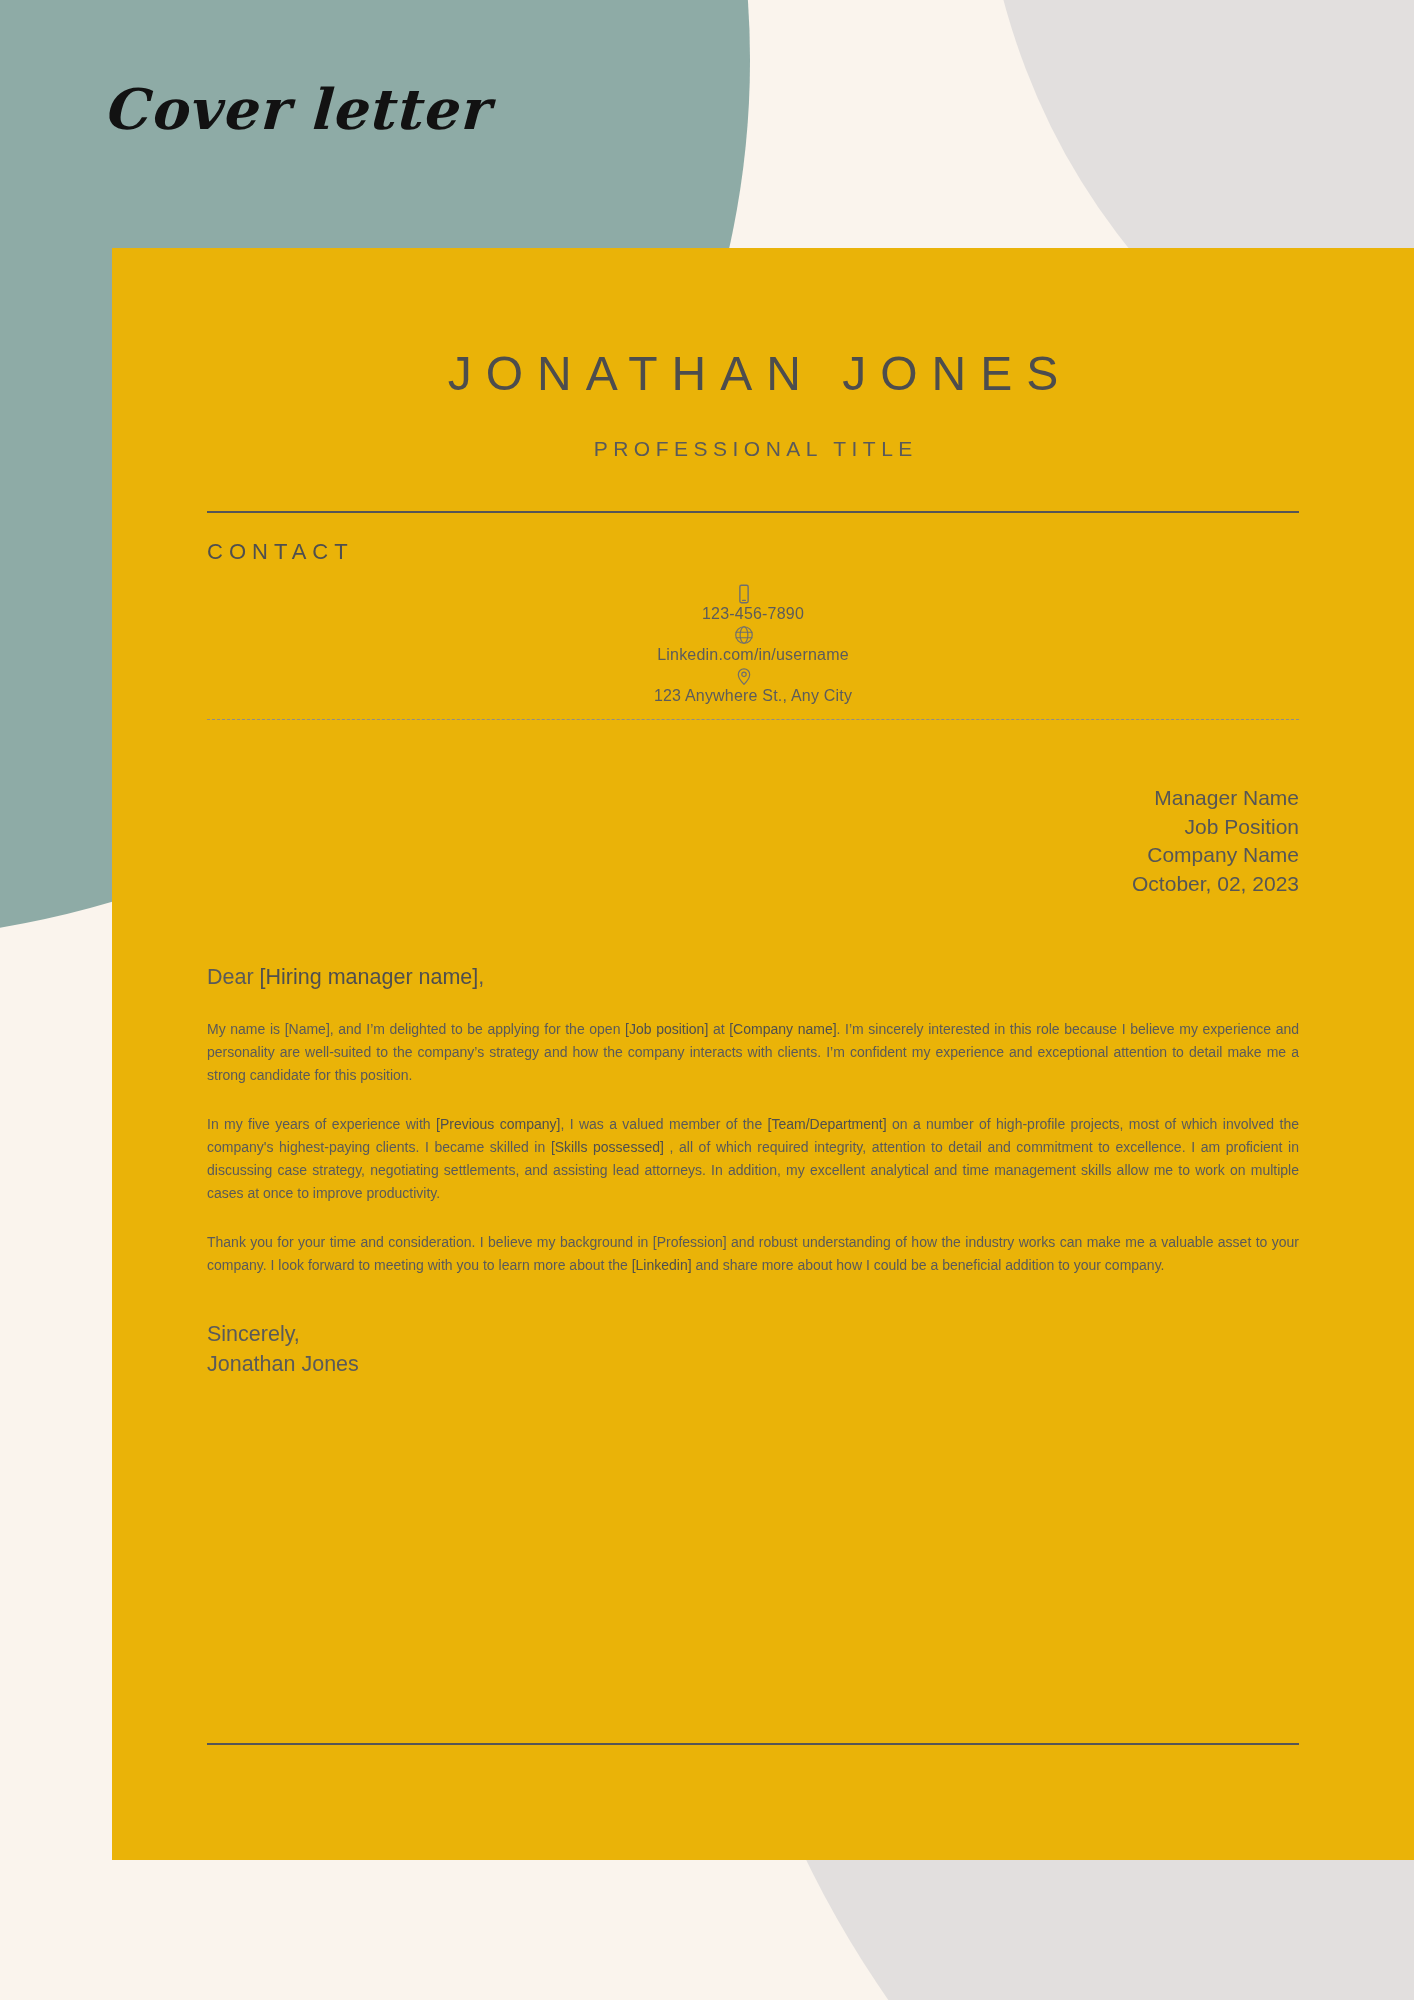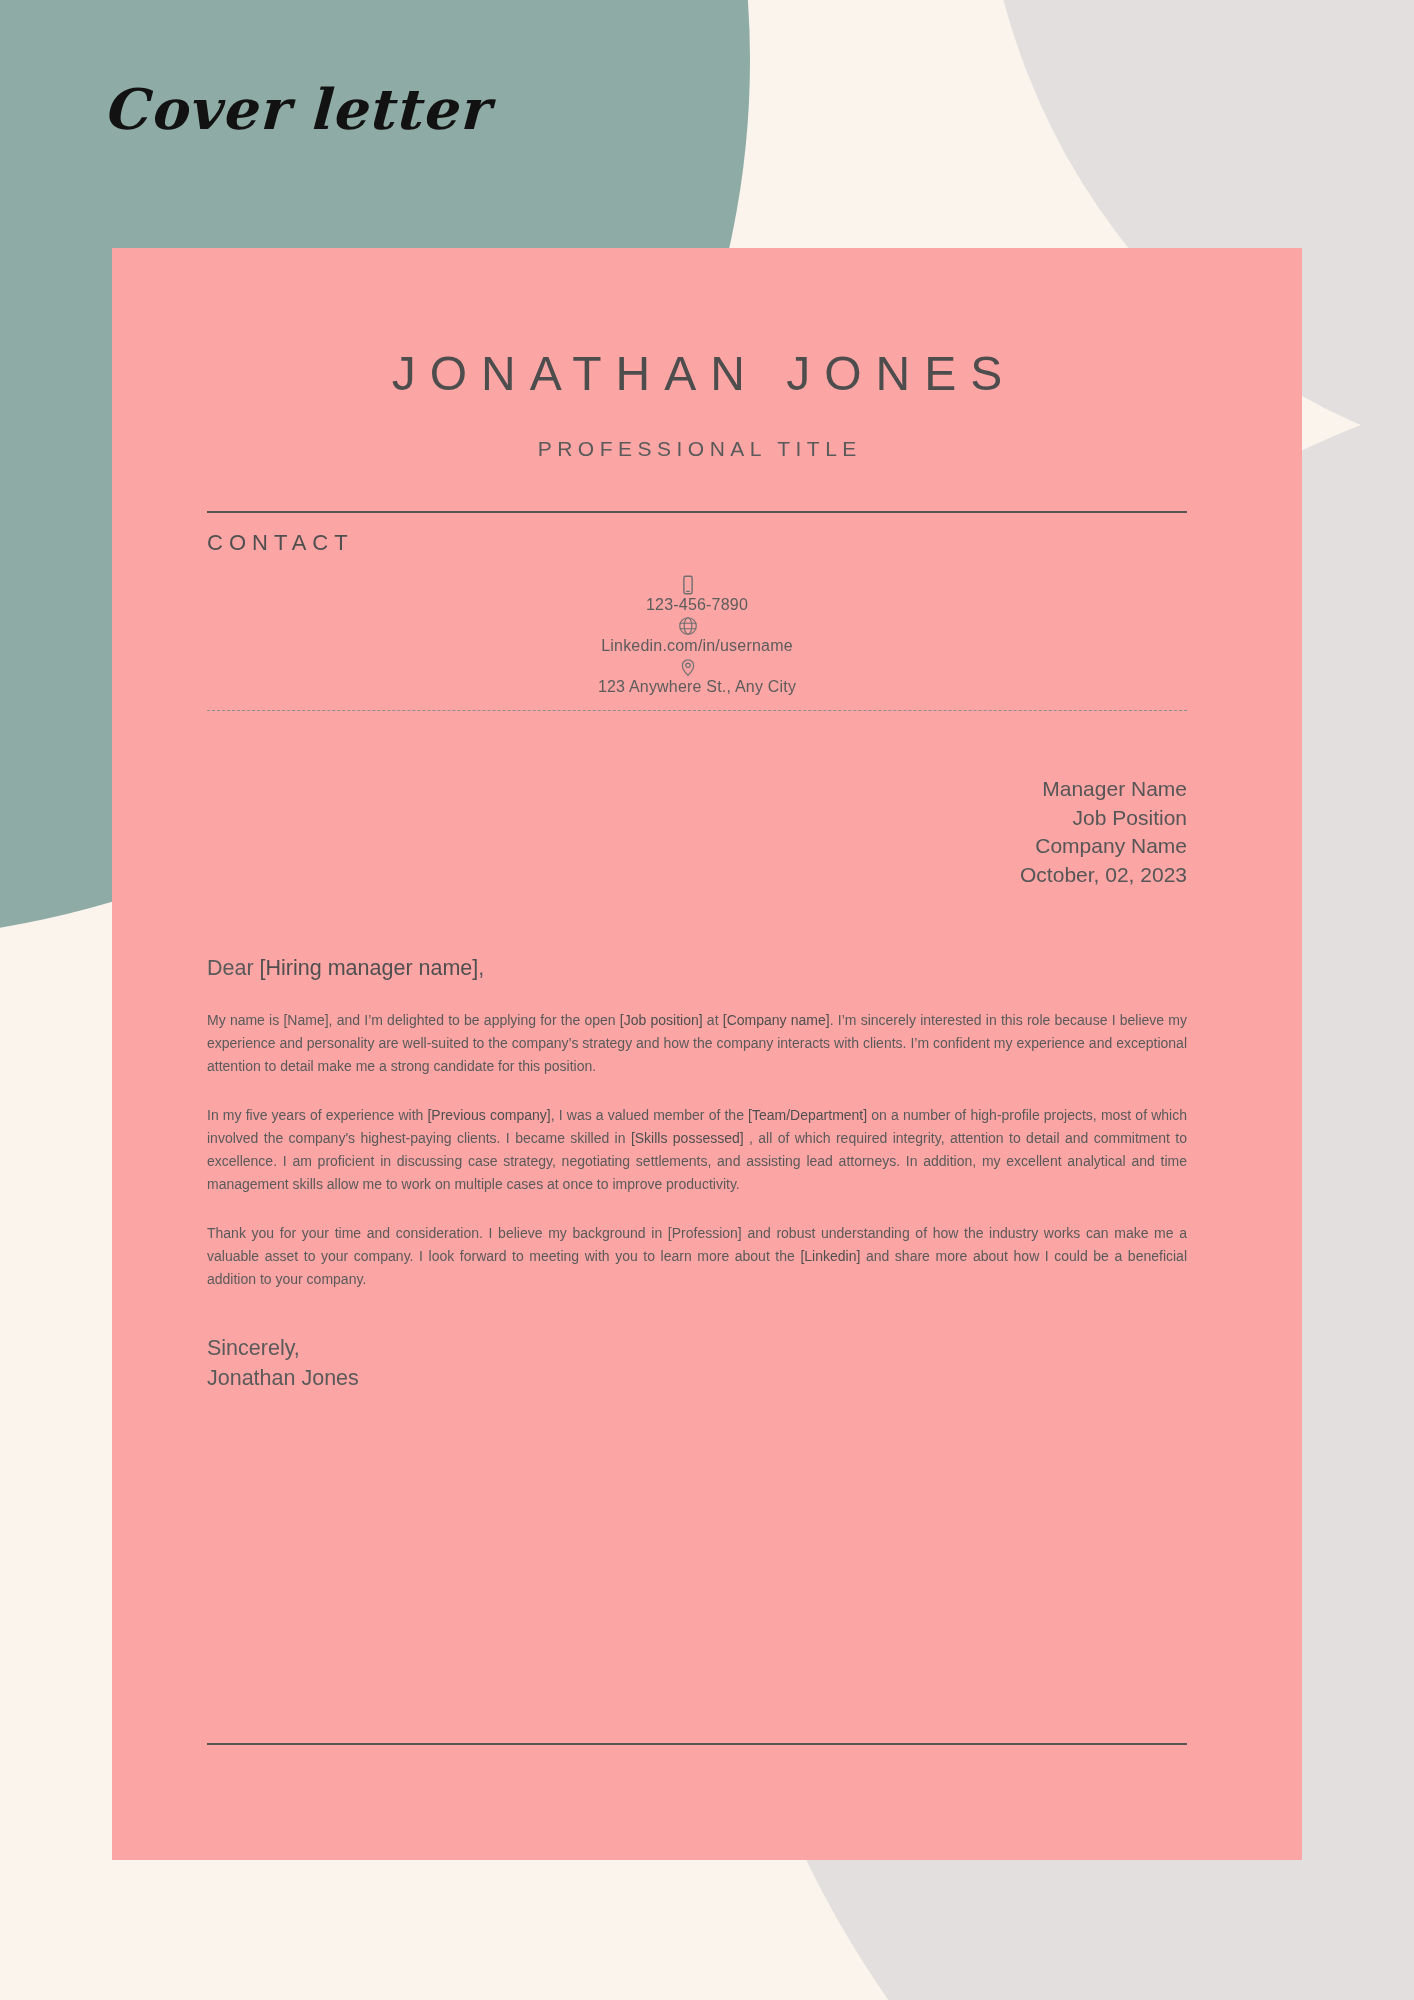--- a/index.html
+++ b/index.html
@@ -12,38 +12,38 @@
   .blob-teal{left:-1050px; top:-820px; width:1800px; height:1760px; background:#8eaba6; z-index:1;}
   .blob-gray-top{left:980px; top:-830px; width:1200px; height:1300px; background:#e2dfde; z-index:0;}
   .blob-gray-bottom{left:700px; top:350px; width:2100px; height:2100px; background:#e2dfde; z-index:0;}
   .cover-script{
     position:absolute; left:108px; top:76px; z-index:2;
     font-family:"DejaVu Serif","Liberation Serif",serif;
     font-style:italic; font-weight:bold; font-size:56px; letter-spacing:1px;
     color:#121212; transform:skewX(-4deg);
   }
   .paper{
-    position:absolute; left:112px; top:248px; width:1190px; height:1612px;
-    background:#fca5a5; box-sizing:border-box; padding:0 115px 12px 95px; z-index:5;
+    position:absolute; left:112px; top:248px; width:1302px; height:1612px;
+    background:#eab308; box-sizing:border-box; padding:0 115px 12px 95px; z-index:5;
   }
   .name{
     margin:102px 0 0; text-align:center;
     font-size:48px; line-height:1; font-weight:500; letter-spacing:14px; text-indent:14px;
     color:#4d4d4d;
   }
   .prof-title{
     margin-top:40px; text-align:center;
     font-size:21px; line-height:1; letter-spacing:5.5px; text-indent:5.5px;
     color:#5a5a5a; font-weight:400;
   }
   .rule{border:none; margin:0; border-top:2px solid #565656;}
   .rule-top{margin-top:52px;}
   .rule-bottom{position:absolute; left:95px; right:115px; top:1495px;}
   .contact-heading{
-    margin-top:17px; font-size:22px; line-height:26px; letter-spacing:6px;
+    margin-top:26px; font-size:22px; line-height:26px; letter-spacing:6px;
     color:#4f4f4f; font-weight:500;
   }
   .contact-list{margin-top:18px;}
   .contact-row{display:flex; align-items:center; height:41px; color:#5c5c5c;flex-direction:column;}
   .contact-icon{width:22px; height:22px; flex:0 0 22px; margin-right:18px; color:#6f6f6f;}
   .contact-icon svg{width:22px; height:22px; display:block;}
   .contact-text{font-size:16px; letter-spacing:0.2px;}
   .dashed-rule{border:none; margin:13px 0 0; border-top:1.5px dashed #8d8d8d;}
   .recipient{margin-top:64px; text-align:right; font-size:21px; line-height:28.5px; color:#565656;}
   .salutation{margin-top:64px; font-size:21.5px; line-height:30px; color:#5a5a5a;}

